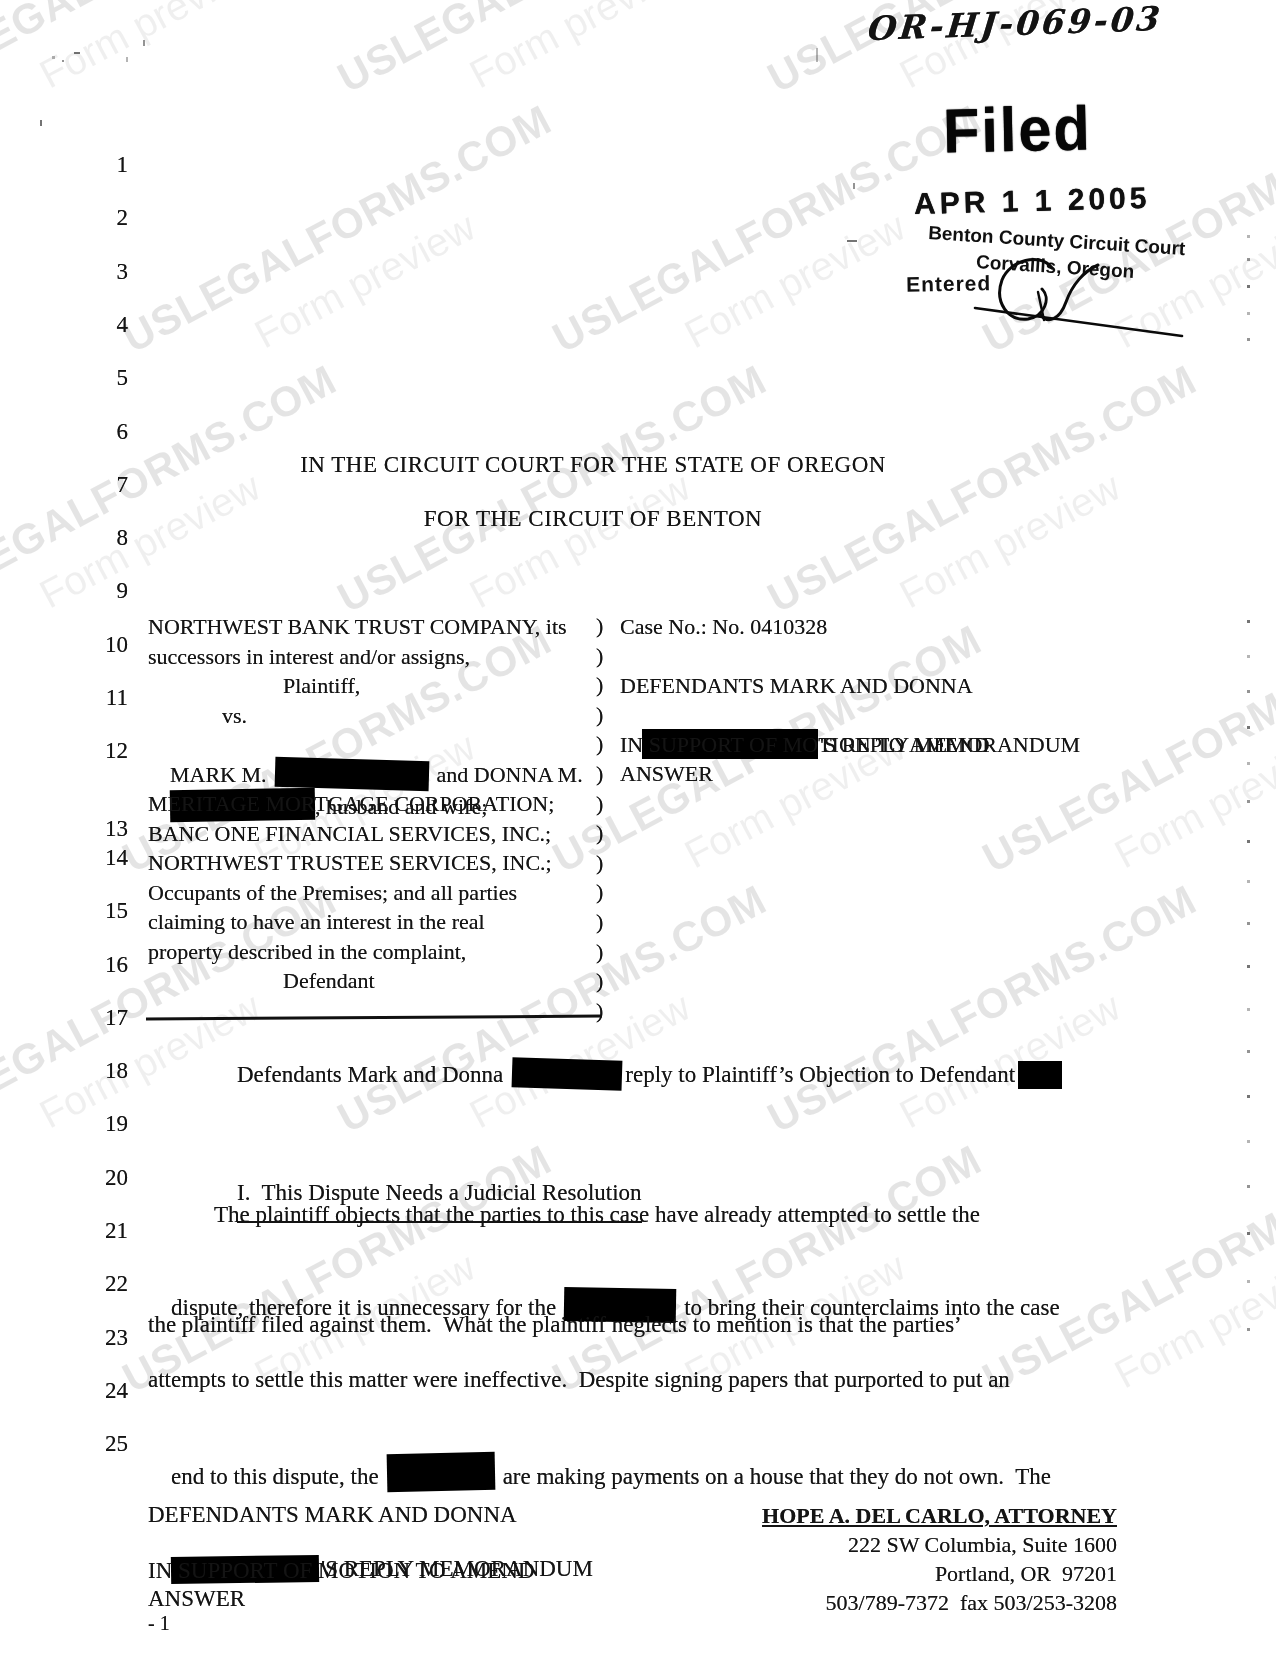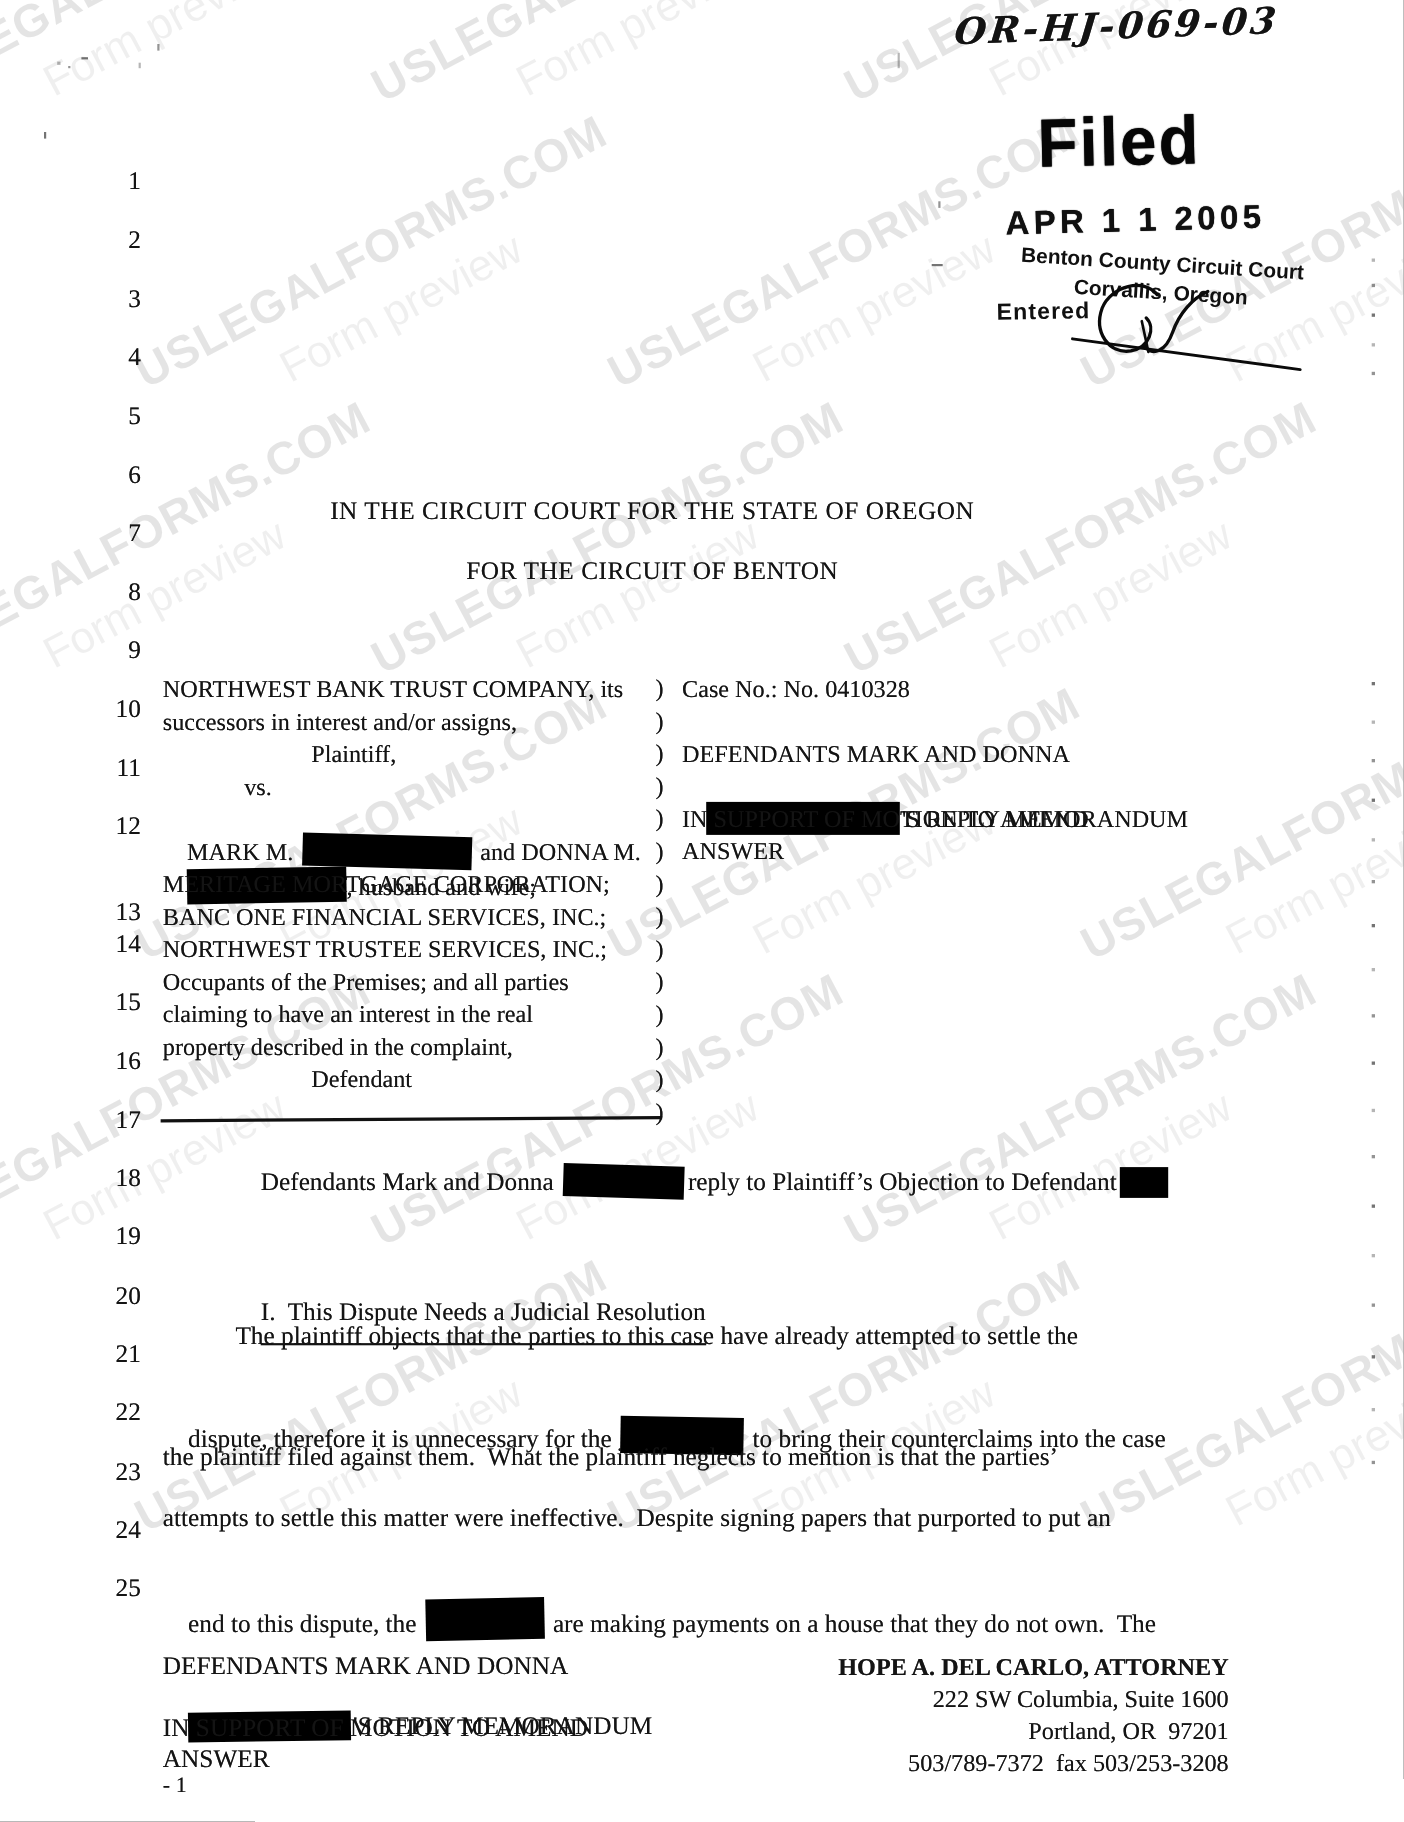--- a/index.html
+++ b/index.html
@@ -50,21 +50,21 @@
   .stamp-entered { left:906px; top:272px; font:700 21px "Liberation Sans", sans-serif;
                  letter-spacing:1px; transform:rotate(-1deg); color:#101010; }
 
   .doc-id { left:868px; top:4px; font-style:italic; font-weight:700;
             font-family:"DejaVu Serif", serif; font-size:33px; letter-spacing:3px;
             transform:rotate(-2deg) skewX(-8deg); color:#131313; white-space:pre; }
 
   
   .foot-left  { left:148px; font-size:23px; white-space:pre; }
   .foot-right { right:159px; width:540px; text-align:right; font-size:22px; white-space:pre; }
-  .bold { font-weight:700; }
+  .bold { font-weight:700;text-decoration:underline; }
 
   .speck { position:absolute; background:#2a2a2a; }
 </style>
 </head>
 <body>
 
 <div class="page">
 
   <div class="wm-layer">
       <div class="wm-tile" style="left: -100px; top: 60px;">

